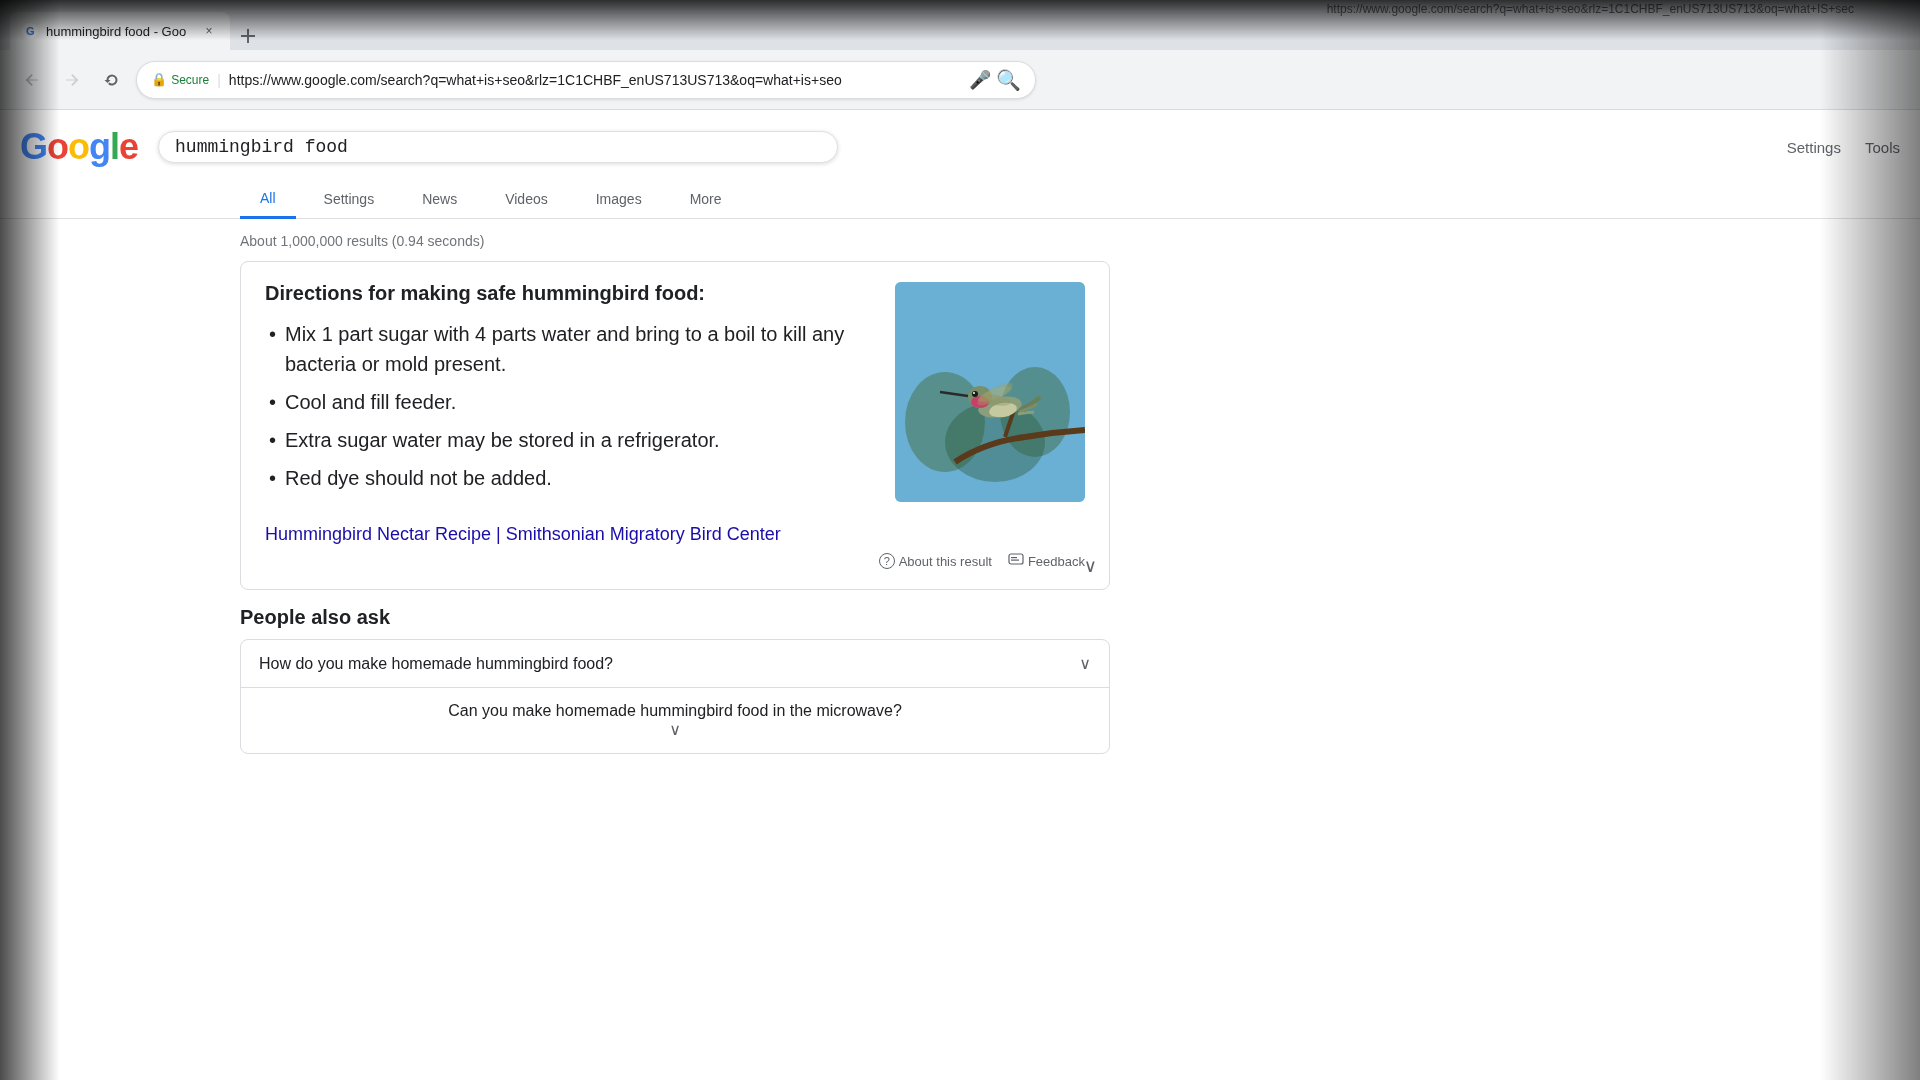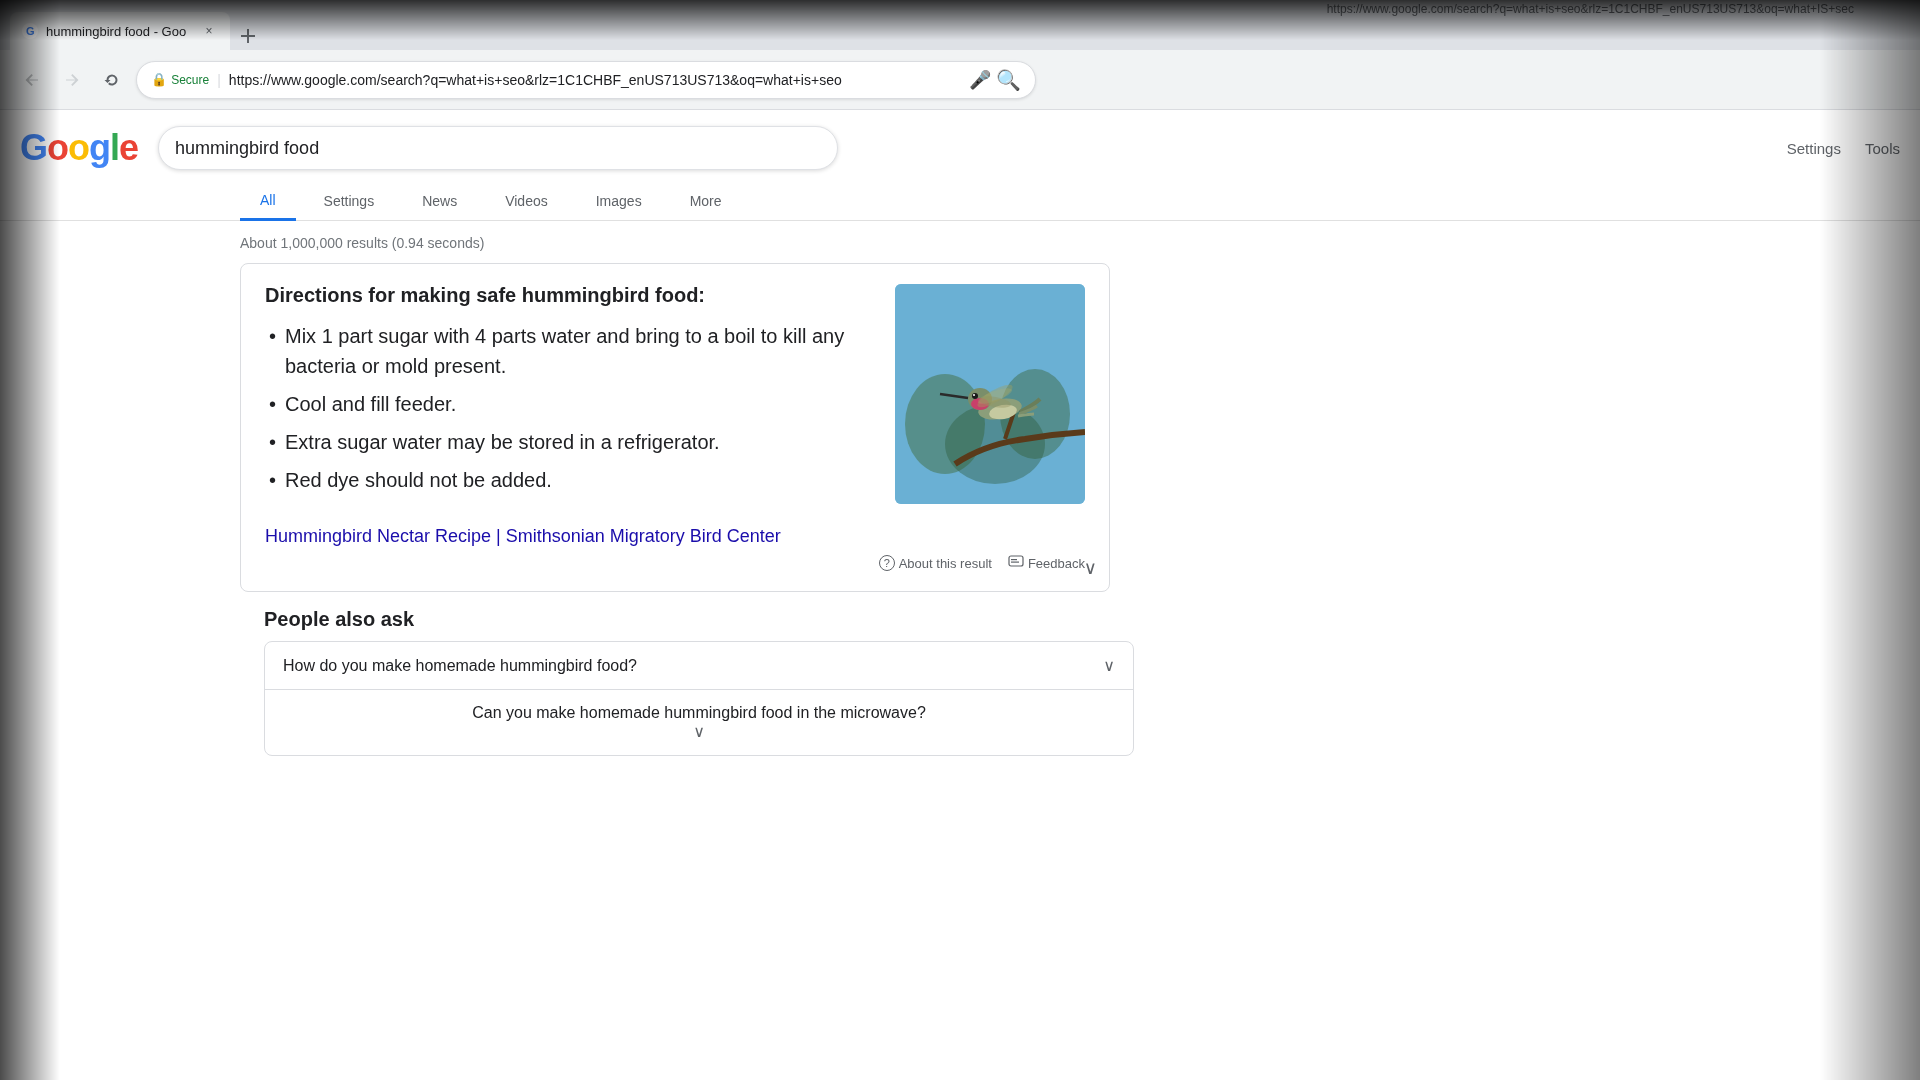--- a/index.html
+++ b/index.html
@@ -161,27 +161,28 @@
     .logo-g2 { color: #4285f4; }
     .logo-l { color: #34a853; }
     .logo-e { color: #ea4335; }
 
     .search-bar-main {
       flex: 1;
       max-width: 680px;
       background: white;
       border: 1px solid #dfe1e5;
       border-radius: 24px;
-      height: 44px;
+      height: 32px;
       display: flex;
       align-items: center;
       padding: 0 16px;
       font-size: 18px;
       color: #202124;
       box-shadow: 0 1px 4px rgba(0,0,0,0.15);
+      font-family: Liberation Mono, monospace;
     }
 
     .settings-tools {
       display: flex;
       align-items: center;
       gap: 24px;
       margin-left: auto;
       font-size: 15px;
       color: #5f6368;
     }
@@ -338,21 +339,20 @@
       right: 12px;
       font-size: 18px;
       color: #5f6368;
       cursor: pointer;
     }
 
     
     .people-ask-section {
       margin-top: 16px;
       max-width: 870px;
-      margin-left: 24px;
     }
 
     .people-ask-title {
       font-size: 20px;
       font-weight: bold;
       color: #202124;
       margin-bottom: 10px;
     }
 
     .ask-card {

